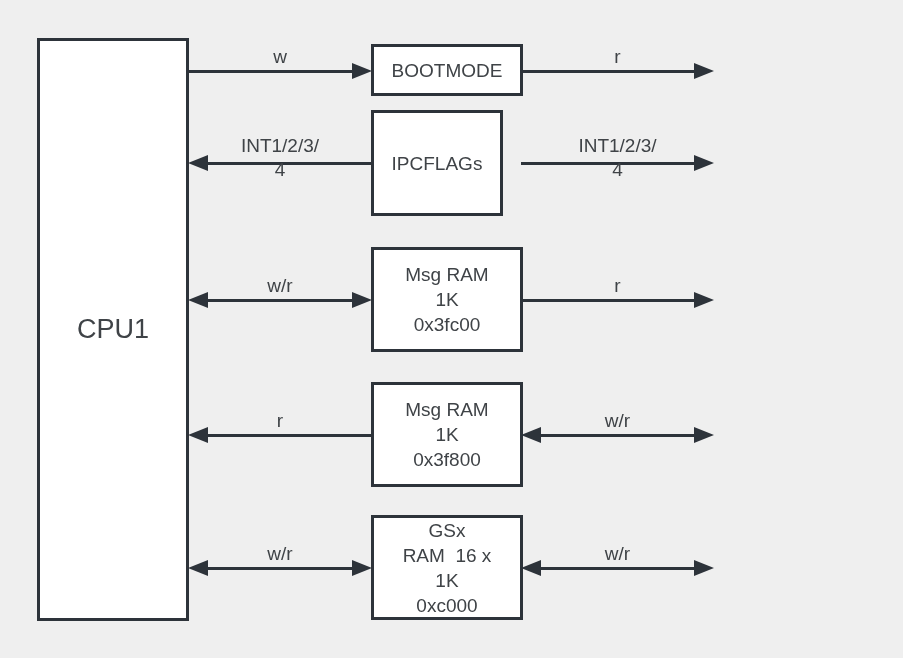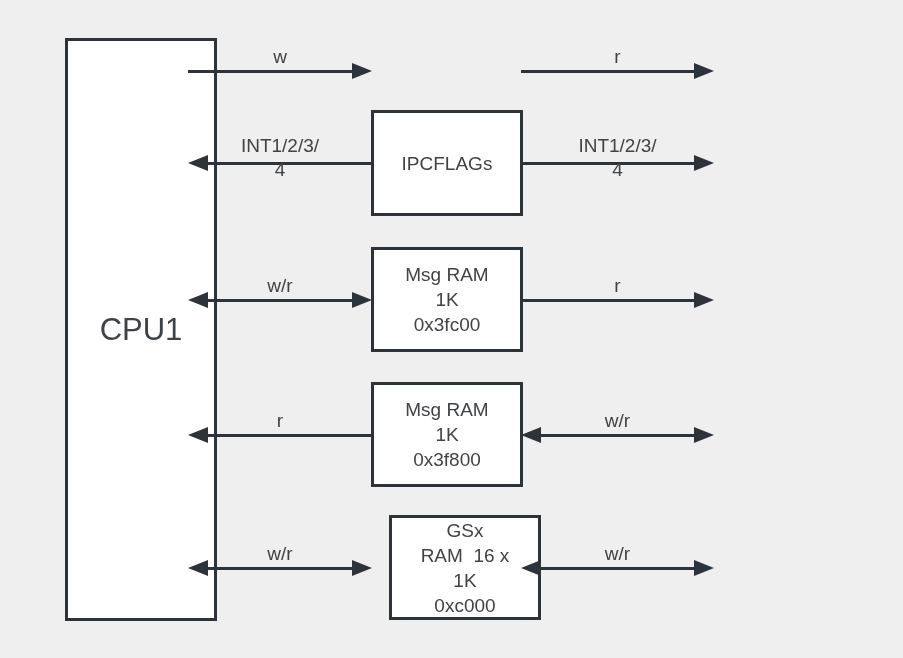--- a/index.html
+++ b/index.html
@@ -23,30 +23,30 @@
   .box{
     position:absolute;
     box-sizing:border-box;
     background:var(--fill);
     border:3px solid var(--stroke);
     display:flex;
     align-items:center;
     justify-content:center;
     color:var(--text);
   }
-  .cpu-box{font-size:31px;margin-left:28px;}
+  .cpu-box{font-size:27px;}
   .cpu1{left:37px;top:38px;width:152px;height:583px;}
   .cpu2{left:713px;top:38px;width:153px;height:583px;}
   .module{font-size:19px;line-height:25px;text-align:center;}
   .module span{white-space:pre-wrap;}
   .m-bootmode{left:371px;top:44px;width:152px;height:52px;}
-  .m-ipcflags{left:371px;top:110px;width:152px;height:106px;}
+  .m-ipcflags{left:371px;top:110px;width:132px;height:106px;}
   .m-msgram1{left:371px;top:247px;width:152px;height:105px;}
   .m-msgram2{left:371px;top:382px;width:152px;height:105px;}
-  .m-gsxram{left:389px;top:515px;width:152px;height:105px;}
+  .m-gsxram{left:371px;top:515px;width:152px;height:105px;}
 
   .arrow{
     position:absolute;
     height:16px;
   }
   .arrow .shaft{
     position:absolute;
     left:0;right:0;
     top:6.5px;
     height:3px;
@@ -91,20 +91,23 @@
 </style>
 </head>
 <body>
 
 <div class="canvas">
 
   <div class="box cpu-box cpu1">
     <span>CPU1</span>
   </div>
 
+  <div class="box module m-bootmode">
+    <span>BOOTMODE</span>
+  </div>
   <div class="box module m-ipcflags">
     <span>IPCFLAGs</span>
   </div>
   <div class="box module m-msgram1">
     <span>Msg RAM
 1K
 0x3fc00</span>
   </div>
   <div class="box module m-msgram2">
     <span>Msg RAM

